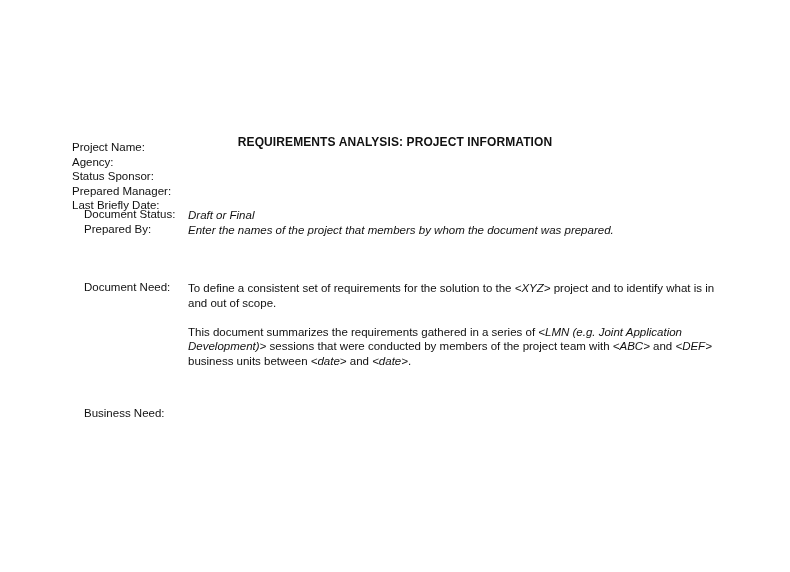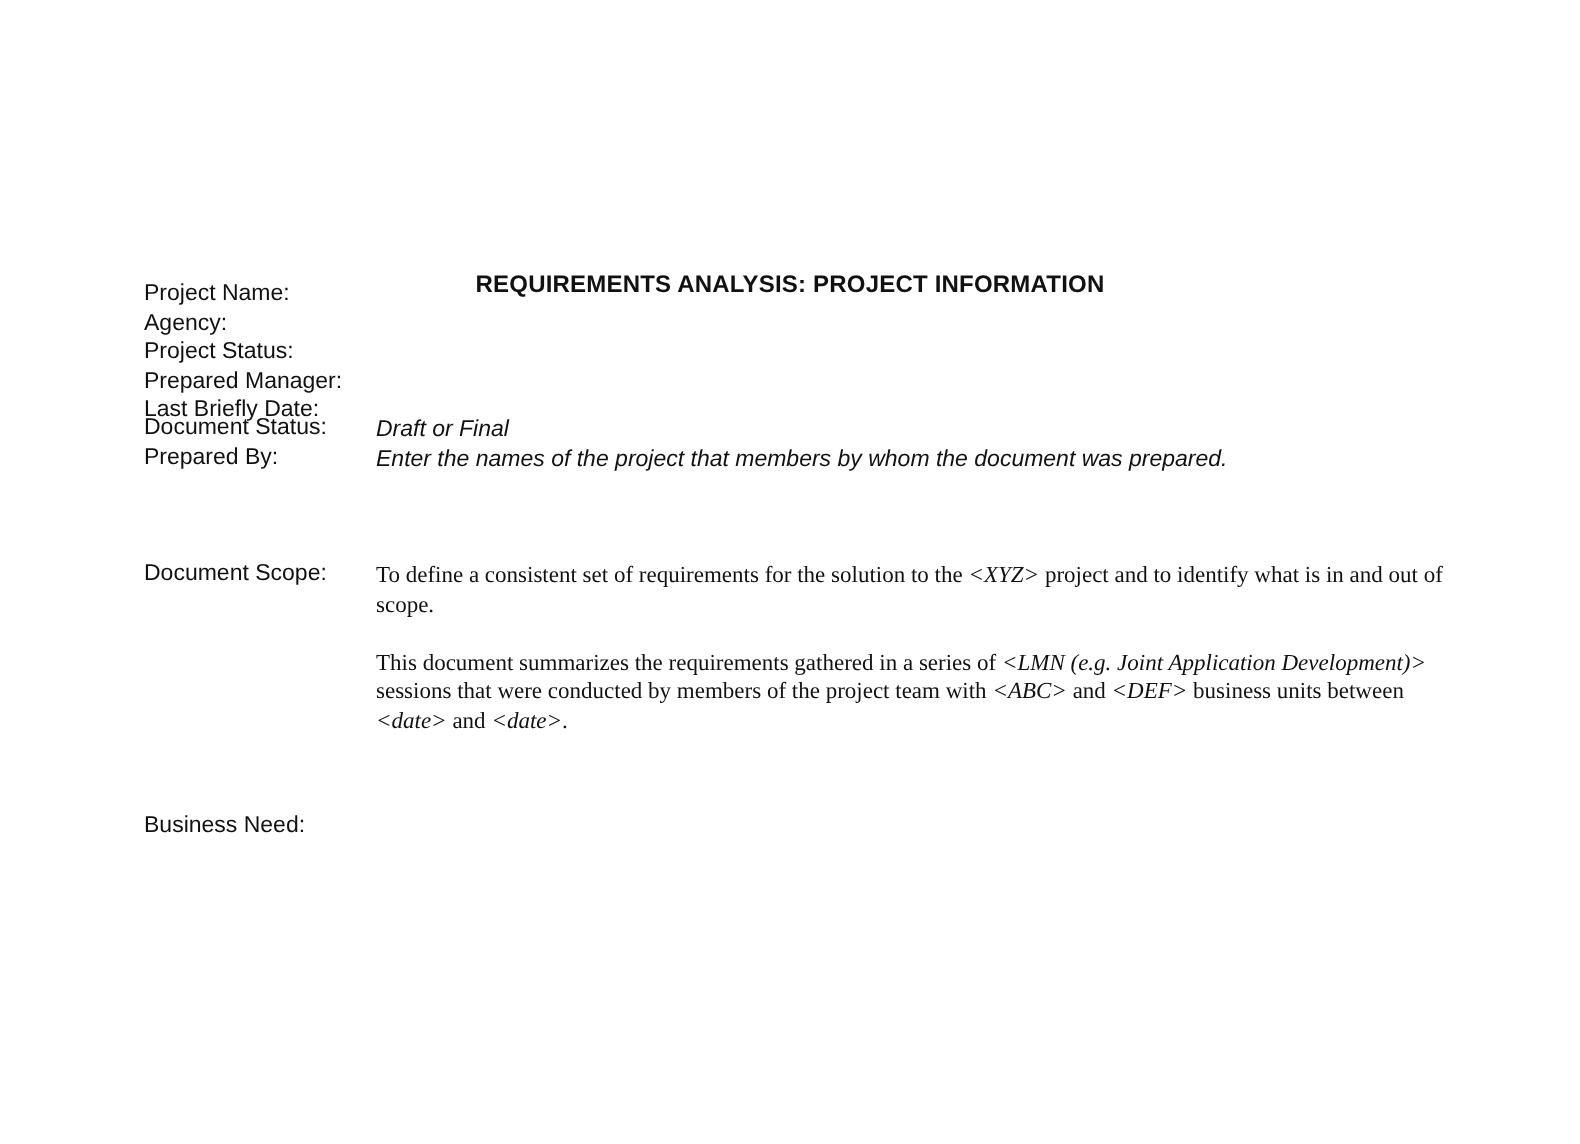--- a/index.html
+++ b/index.html
@@ -3,51 +3,51 @@
   <meta charset="utf-8">
   <style>
     html, body { margin: 0; padding: 0; background: #ffffff; }
     body { width: 790px; height: 572px; position: relative; overflow: hidden;
            font-family: "Liberation Sans", sans-serif; color: #111; font-size: 11.5px; }
     .title { position: absolute; left: 0; width: 790px; top: 95px; text-align: center;
              font-weight: bold; font-size: 12px; letter-spacing: 0.1px; margin-top: 40px; }
     .field-list { position: absolute; left: 72px; top: 140px; line-height: 14.6px; }
     .field-list div { white-space: nowrap; }
     .row { position: absolute; left: 72px; }
-    .row .label { position: absolute; left: 0; top: 0; white-space: nowrap; }
+    .row .label { position: absolute; left: 12px; top: 0; white-space: nowrap; }
     .row .value { position: absolute; left: 116px; top: 0; width: 545px; line-height: 14.6px; }
     .it { font-style: italic; }
-    p { margin: 0; font-family: Liberation Serif, serif; }
+    p { margin: 0; }
     .gap { height: 14.6px; }
   </style>
 </head>
 <body>
 
 <div class="title">REQUIREMENTS ANALYSIS:  PROJECT INFORMATION</div>
 
 <div class="field-list">
   <div>Project Name:</div>
   <div>Agency:</div>
-  <div>Project Status:</div>
+  <div>Status Sponsor:</div>
   <div>Prepared Manager:</div>
   <div>Last Briefly Date:</div>
 </div>
 
 <div class="row" style="top:208px;">
   <span class="label">Document Status:</span>
   <span class="value it">Draft or Final</span>
 </div>
 
 <div class="row" style="top:223px;">
   <span class="label">Prepared By:</span>
   <span class="value it">Enter the names of the project that members by whom the document was prepared.</span>
 </div>
 
 <div class="row" style="top:281px;">
-  <span class="label">Document Scope:</span>
+  <span class="label">Document Need:</span>
   <div class="value">
     <p><span>To define a consistent set of requirements for the solution to the </span><span class="it">&lt;XYZ&gt;</span><span> project and to identify what is in and out of scope.</span></p>
     <div class="gap"></div>
     <p><span>This document summarizes the requirements gathered in a series of </span><span class="it">&lt;LMN  (e.g. Joint Application Development)&gt;</span><span> sessions that were conducted by members of the project team with </span><span class="it">&lt;ABC&gt;</span><span> and </span><span class="it">&lt;DEF&gt;</span><span> business units between </span><span class="it">&lt;date&gt;</span><span> and </span><span class="it">&lt;date&gt;</span><span>.</span></p>
   </div>
 </div>
 
 <div class="row" style="top:407px;">
   <span class="label">Business Need:</span>
   <div class="value it">

